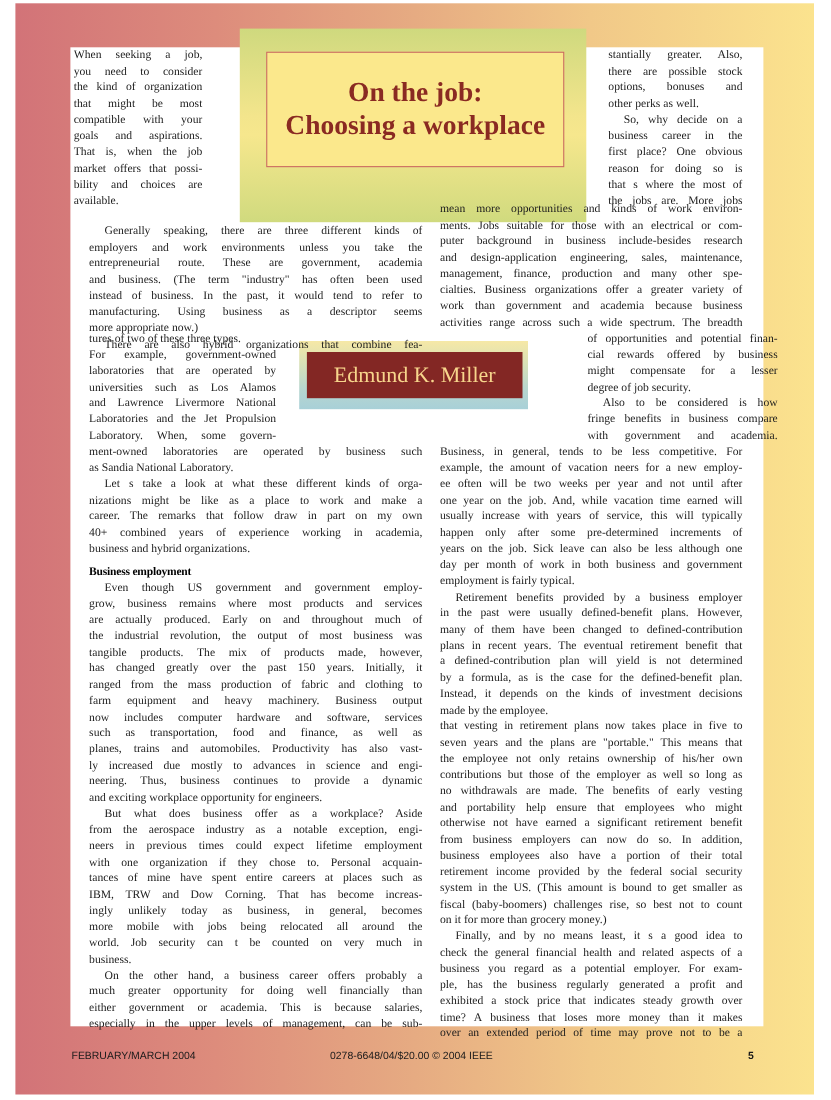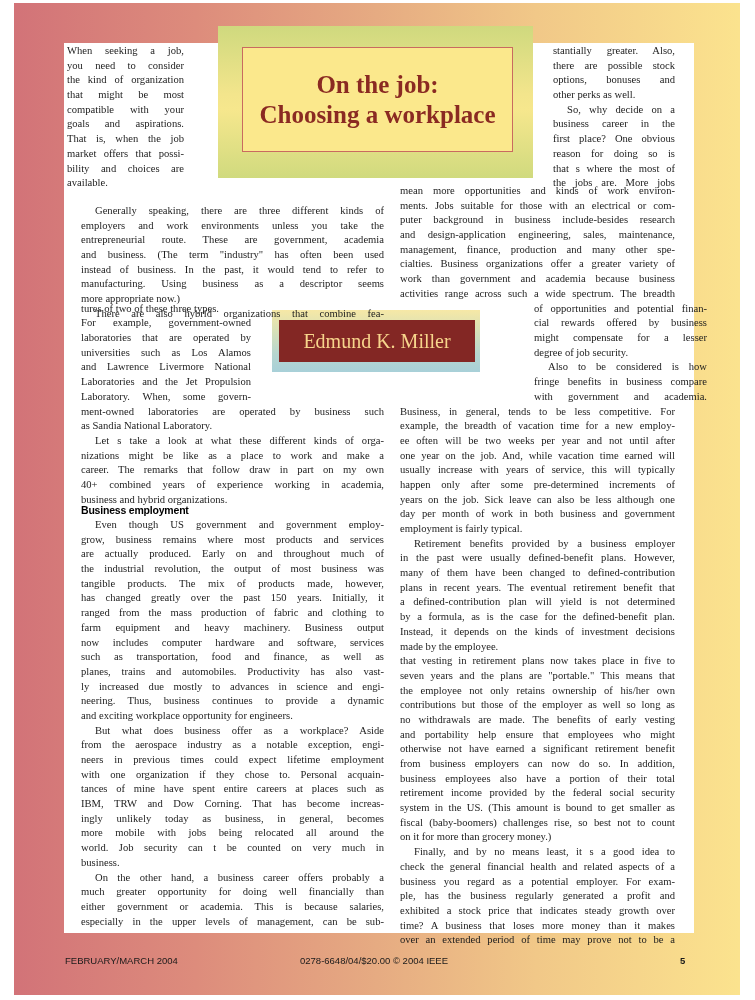--- a/index.html
+++ b/index.html
@@ -1,34 +1,34 @@
 <!DOCTYPE html>
 <html><head>
 <meta charset="utf-8">
 <style>
   html, body { margin:0; padding:0; }
   body { width:755px; height:1000px; background:#ffffff; position:relative; overflow:hidden; font-family:"Liberation Serif", "DejaVu Serif", serif; }
   .frame { position:absolute; left:14px; top:3px; width:726px; height:992px;
     background:linear-gradient(90deg,#d27378 0%,#dd8c7c 25%,#e6ab82 50%,#f1c888 72%,#fbe38e 100%); }
   .panel { position:absolute; left:64px; top:43px; width:630px; height:890px; background:#ffffff; }
-  .title-outer { position:absolute; left:218px; top:26px; width:315px; height:152px;
+  .title-outer { position:absolute; left:218px; top:26px; width:315px; height:176px;
     background:linear-gradient(180deg,#cfd97e 0%,#f3e58c 45%,#f6e78d 55%,#d0da7e 100%); }
   .title-inner { position:absolute; left:24px; top:21px; width:271px; height:105px; background:#fbe88c;
     border:1px solid #c96a60; box-sizing:border-box; display:flex; flex-direction:column; align-items:center; justify-content:center; }
   .title-line { color:#8a2a22; font-family:"Liberation Serif","DejaVu Serif",serif; font-size:25px; line-height:30px; font-weight:600; white-space:nowrap; }
   .author-outer { position:absolute; left:272px; top:310px; width:208px; height:62px;
     background:linear-gradient(180deg,#f6e8a6 0%,#d7e0b8 35%,#b7d6cf 70%,#a8d0d8 100%); }
   .author-inner { position:absolute; left:7px; top:10px; width:196px; height:42px; background:#832724;
     display:flex; align-items:center; justify-content:center; }
   .author-name { color:#f7d58c; font-size:20px; font-family:"Liberation Serif","DejaVu Serif",serif; white-space:nowrap; }
   .col { position:absolute; font-size:10.6px; line-height:14.7px; color:#1c1c1c; }
   .ln { display:block; text-align:justify; text-align-last:justify; white-space:nowrap; overflow:hidden; height:14.7px; }
   .ln.end { text-align-last:left; }
   .ln.ind { text-indent:14px; }
-  .heading { font-family:Liberation Sans, sans-serif; font-weight:bold; font-size:10.5px; color:#000; letter-spacing:-0.2px; height:15px; line-height:15px; display:block; }
+  .heading { font-family:Liberation Serif, serif; font-weight:bold; font-size:10.5px; color:#000; letter-spacing:-0.2px; height:15px; line-height:15px; display:block;margin-top:10px; }
   .footer { position:absolute; top:955px; font-family:"Liberation Sans","DejaVu Sans",sans-serif; font-size:9.5px; color:#1a1a1a; white-space:nowrap; }
 </style>
 </head>
 <body>
 
 <div class="frame"></div>
 <div class="panel"></div>
 
 <div class="title-outer">
   <div class="title-inner">
@@ -148,21 +148,21 @@
   <span class="ln">cial rewards offered by business</span>
   <span class="ln">might compensate for a lesser</span>
   <span class="ln end">degree of job security.</span>
   <span class="ln ind">Also to be considered is how</span>
   <span class="ln">fringe benefits in business compare</span>
   <span class="ln">with government and academia.</span>
 </div>
 
 <div class="col" style="left:400px; top:404.5px; width:275px;">
   <span class="ln">Business, in general, tends to be less competitive. For</span>
-  <span class="ln">example, the breadth of vacation time for a new employ-</span>
+  <span class="ln">example, the amount of vacation neers for a new employ-</span>
   <span class="ln">ee often will be two weeks per year and not until after</span>
   <span class="ln">one year on the job. And, while vacation time earned will</span>
   <span class="ln">usually increase with years of service, this will typically</span>
   <span class="ln">happen only after some pre-determined increments of</span>
   <span class="ln">years on the job. Sick leave can also be less although one</span>
   <span class="ln">day per month of work in both business and government</span>
   <span class="ln end">employment is fairly typical.</span>
   <span class="ln ind">Retirement benefits provided by a business employer</span>
   <span class="ln">in the past were usually defined-benefit plans. However,</span>
   <span class="ln">many of them have been changed to defined-contribution</span>

